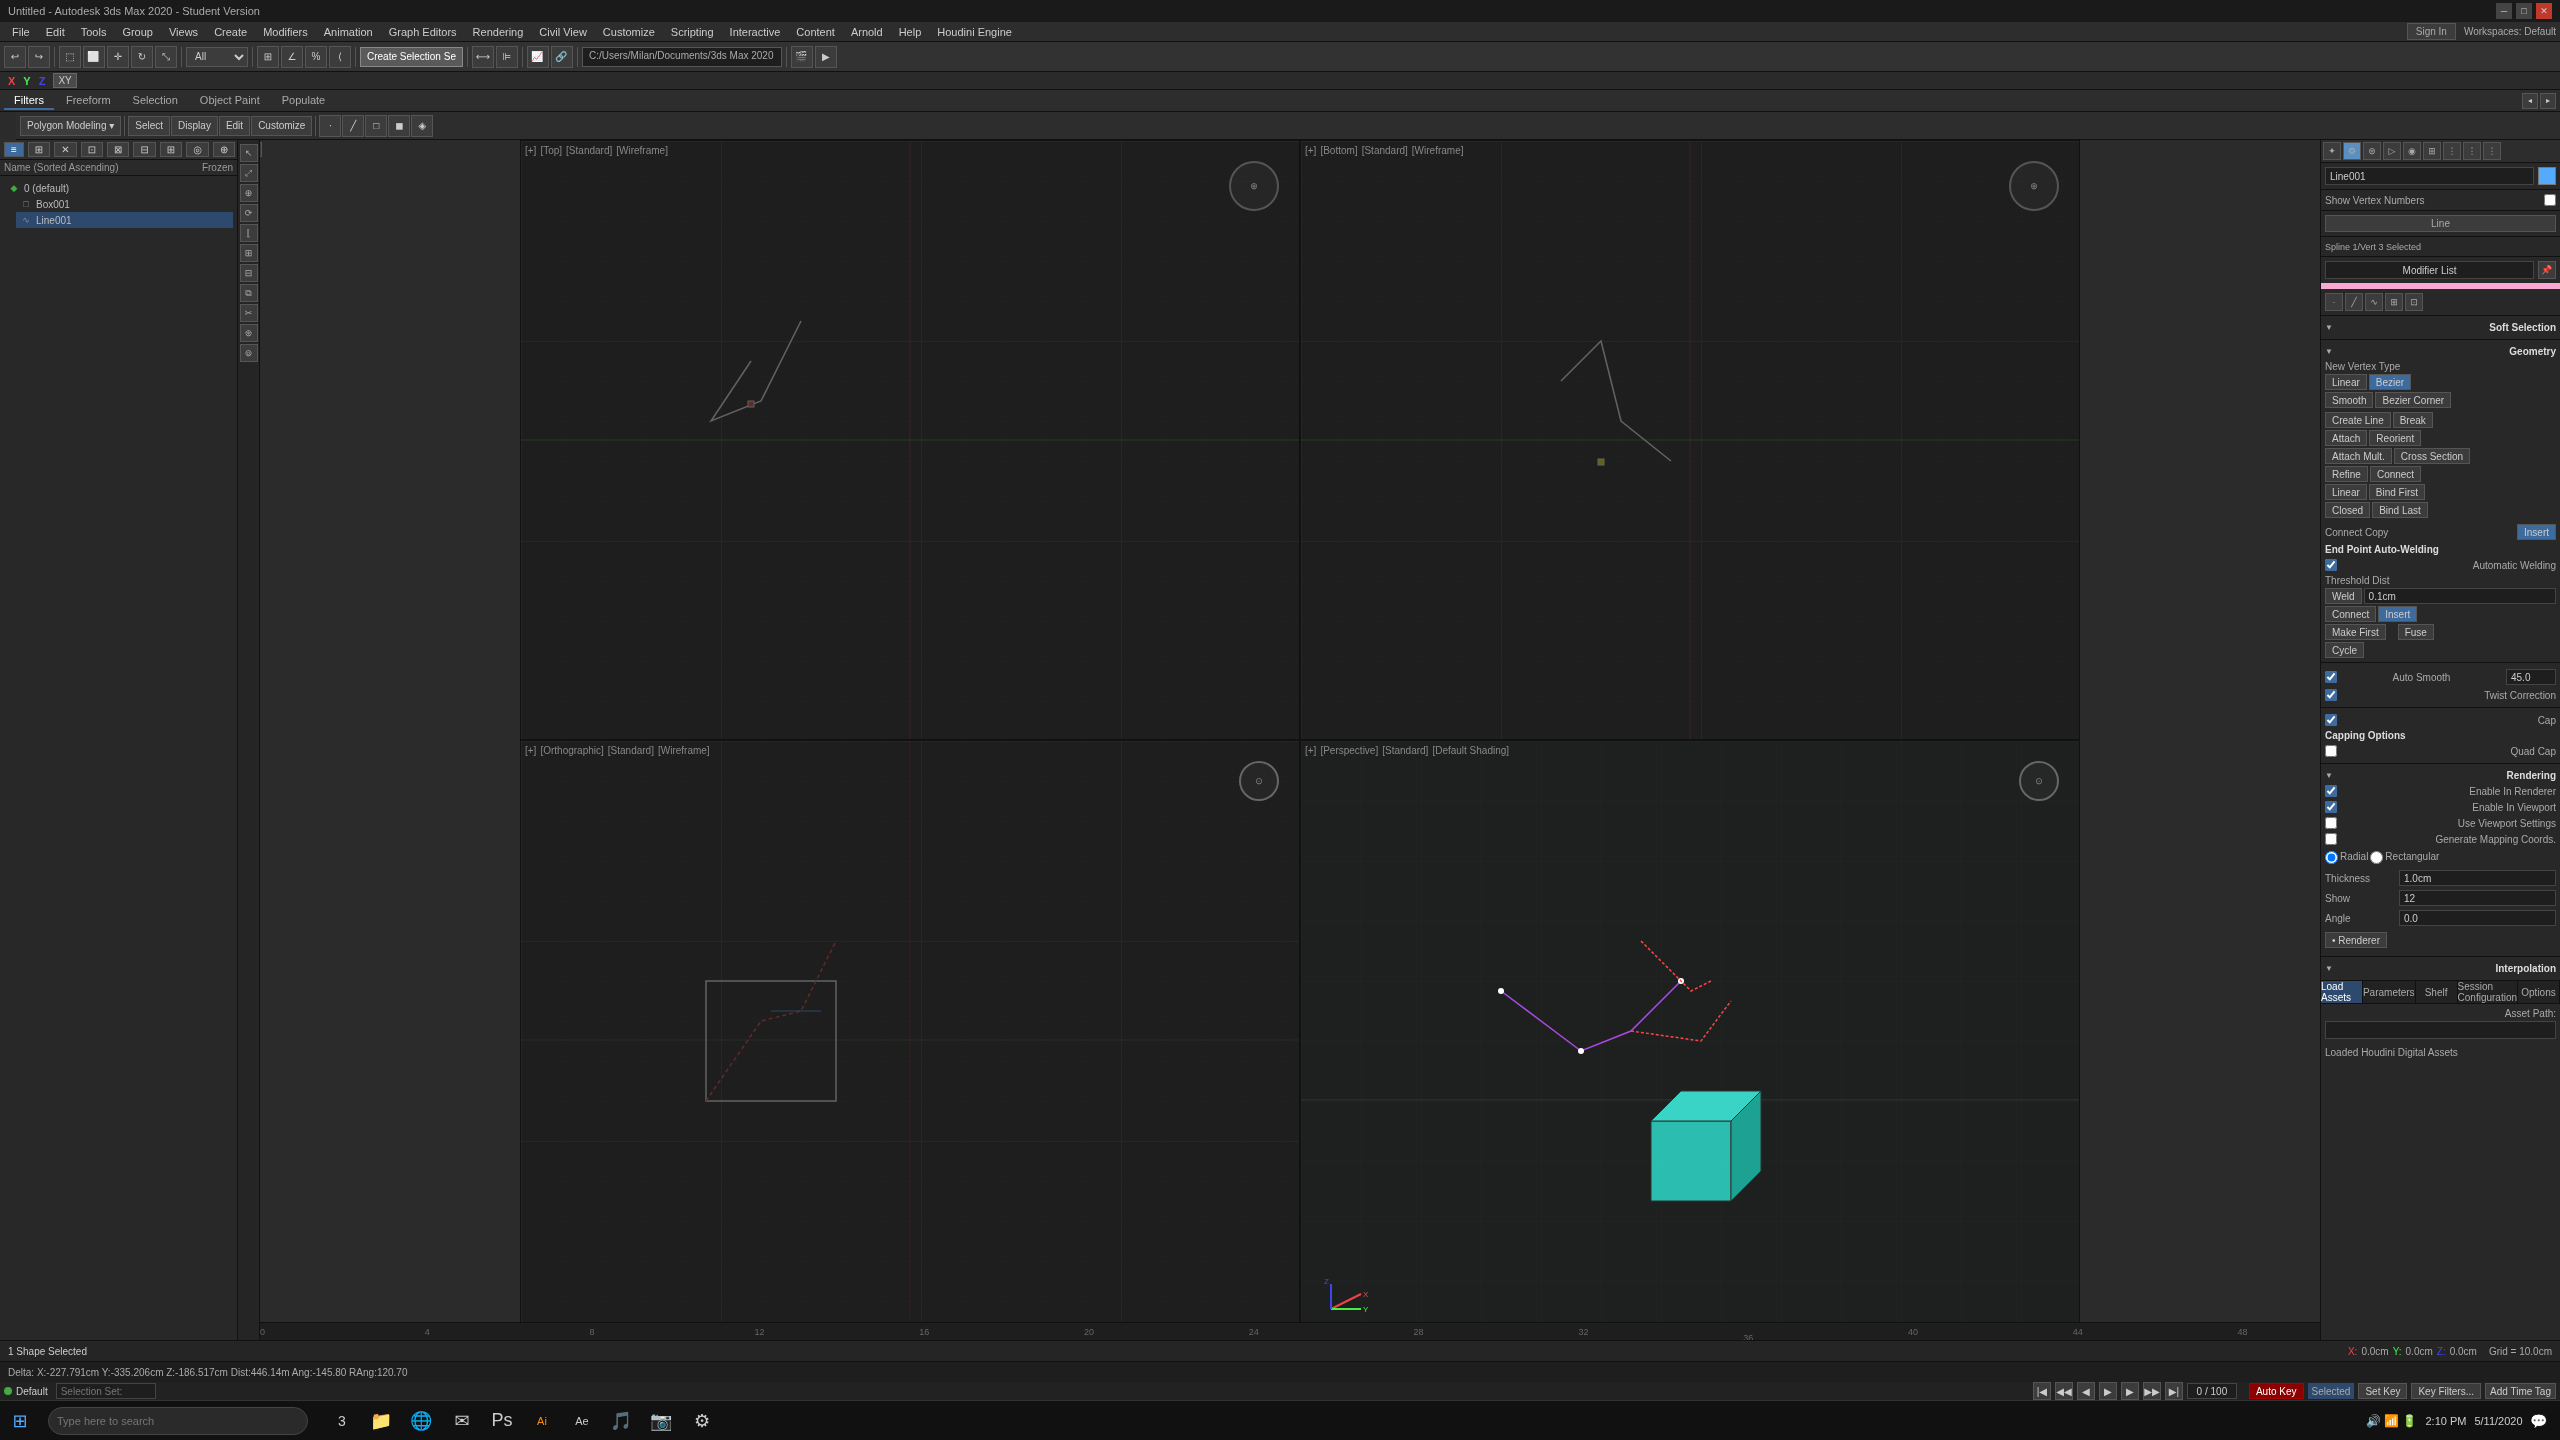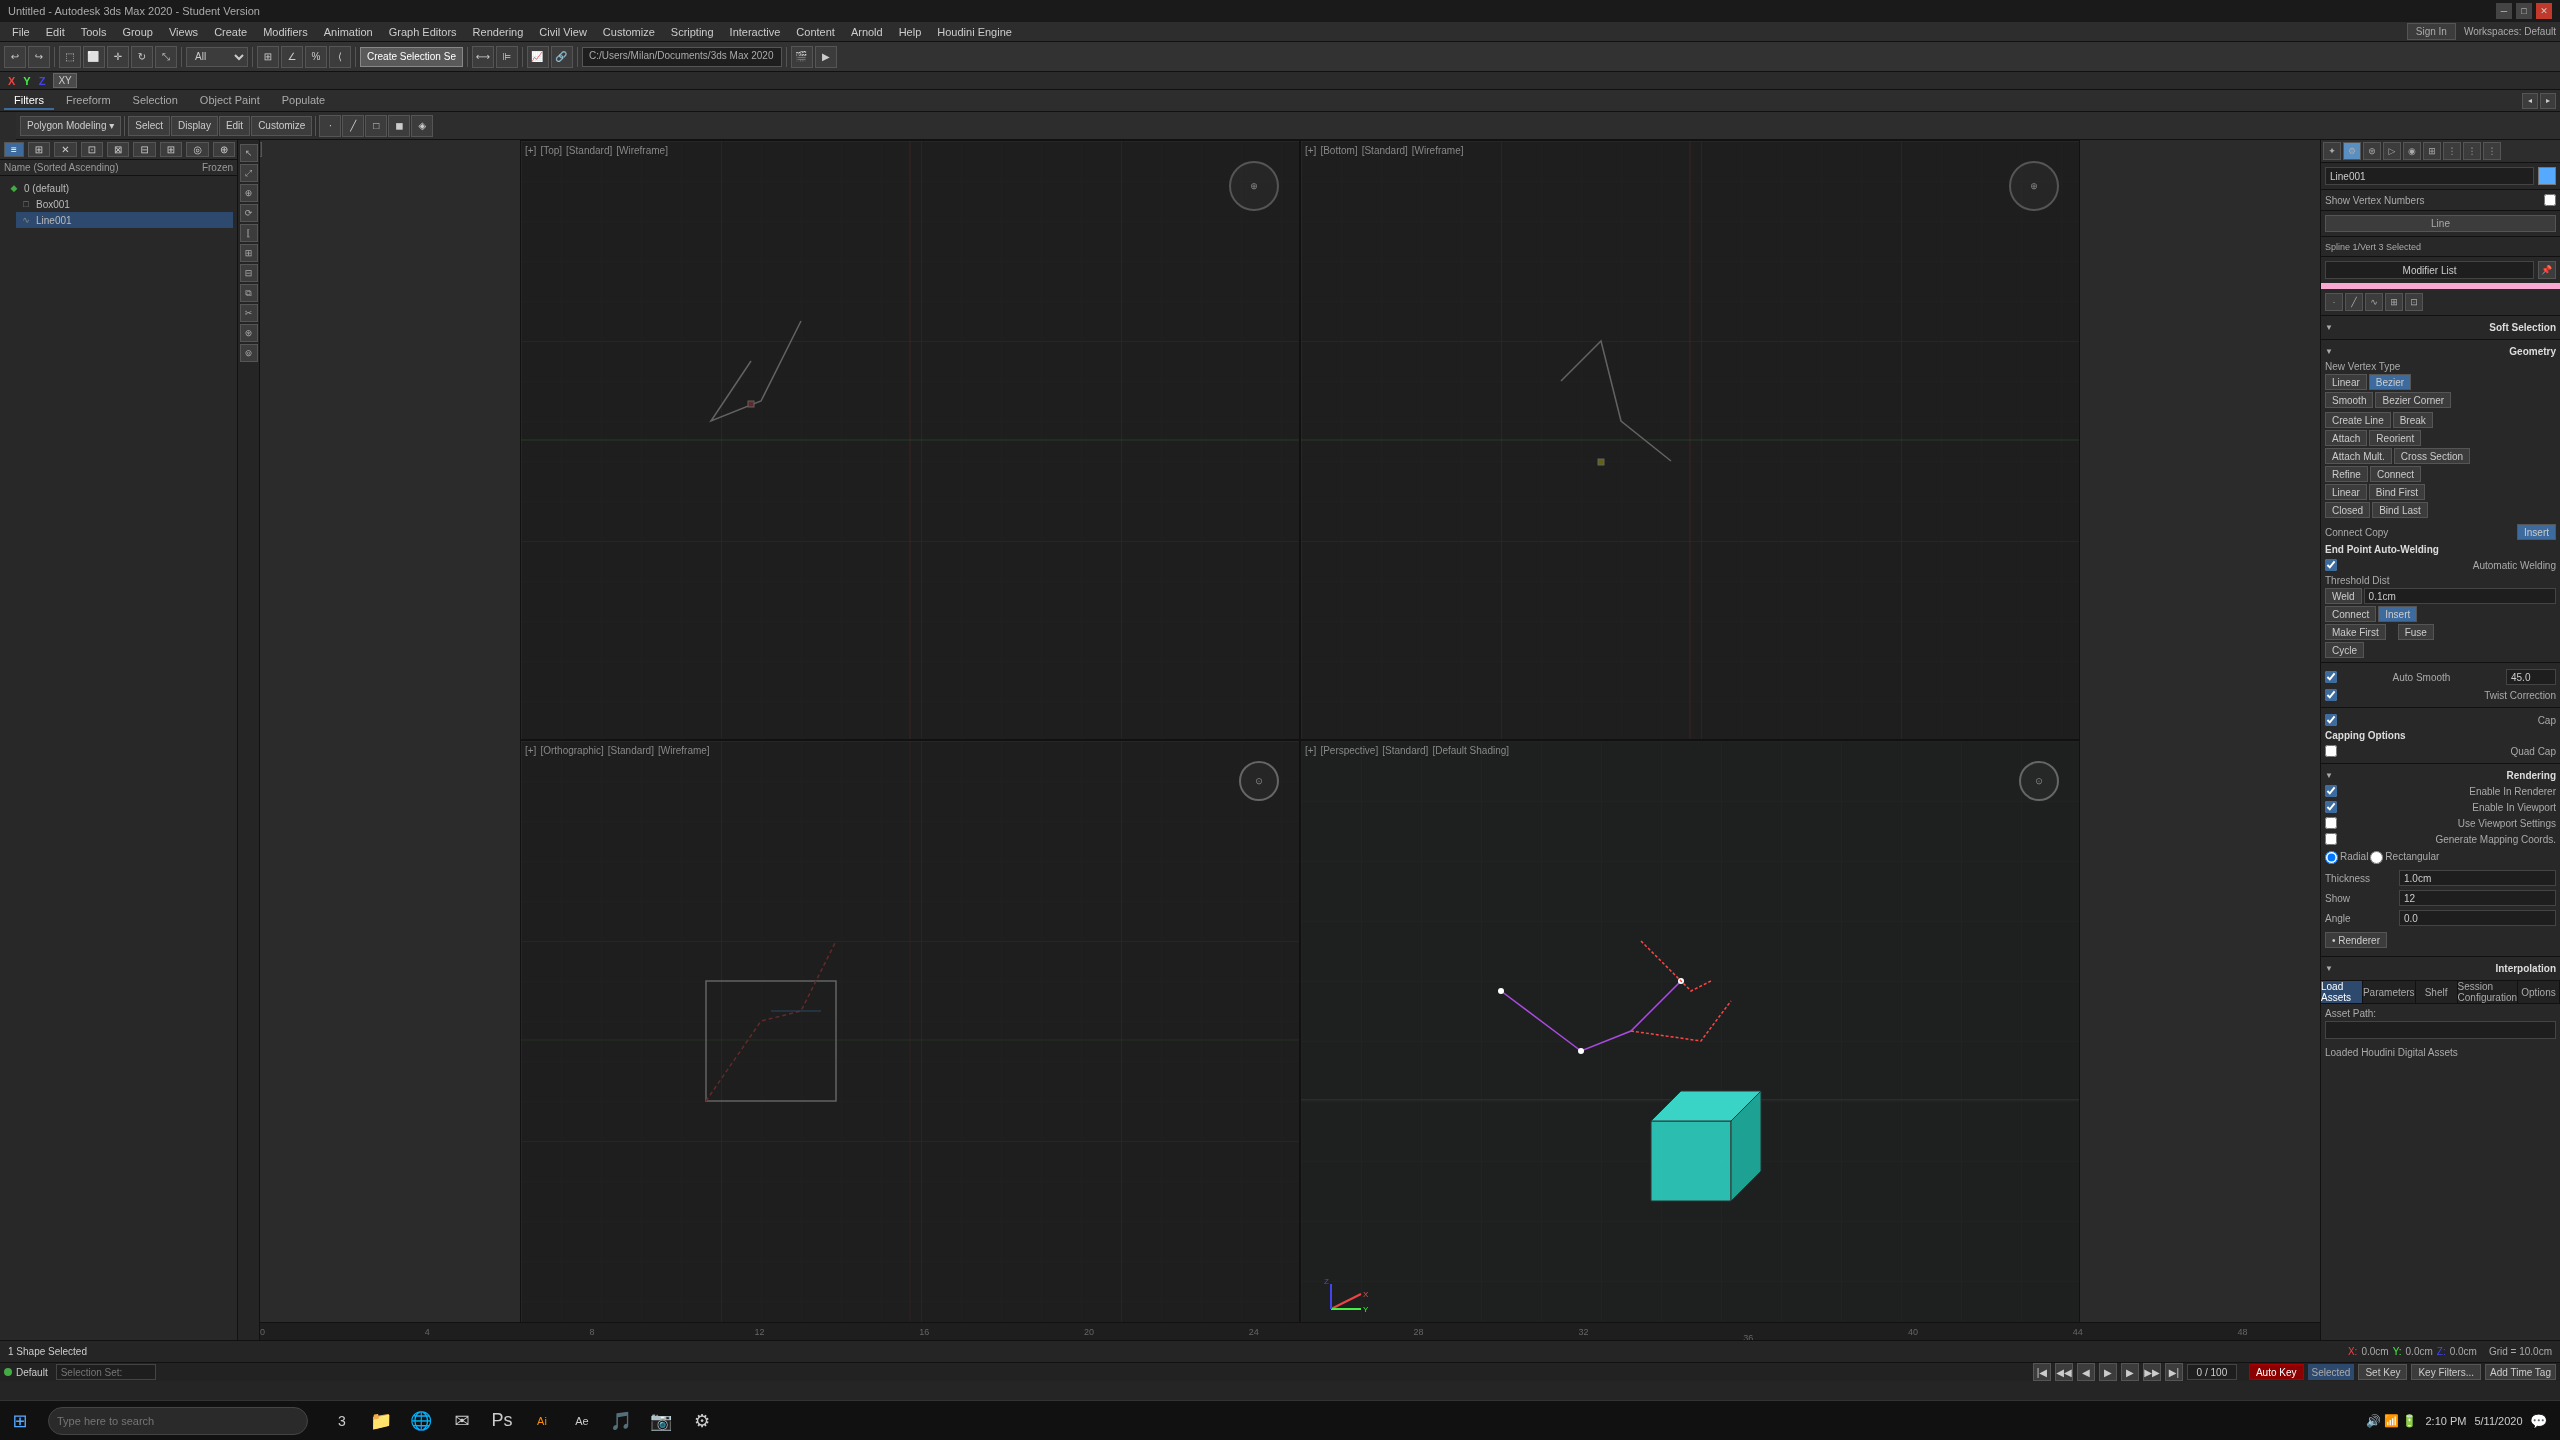--- a/index.html
+++ b/index.html
@@ -1164,21 +1164,21 @@
 
   <div class="right-panel-tabs">
     <div class="right-panel-tab active">Load Assets</div>
     <div class="right-panel-tab">Parameters</div>
     <div class="right-panel-tab">Shelf</div>
     <div class="right-panel-tab">Session Configuration</div>
     <div class="right-panel-tab">Options</div>
   </div>
 
   <div style="padding:4px;">
-    <div style="color:#aaa;font-size:10px;">Asset Path:</div>
+    <div style="color:#aaa;font-size:10px;text-align:right;">Asset Path:</div>
     <input id="asset-path-input" placeholder="" style="width: 100%; height: 18px; background: rgb(30, 30, 30); border: 1px solid rgb(68, 68, 68); color: rgb(204, 204, 204); font-size: 10px; padding: 0px 4px; margin-top: 2px;">
   </div>
   <div style="padding:4px;color:#aaa;font-size:10px;">Loaded Houdini Digital Assets</div>
 </div>
 
 <div id="ruler-bar">
 
   <span style="position:absolute;left:0;font-size:9px;color:#666;">0</span>
   <span style="position:absolute;left:8%;font-size:9px;color:#666;">4</span>
   <span style="position:absolute;left:16%;font-size:9px;color:#666;">8</span>
@@ -1200,20 +1200,23 @@
     <span style="margin-left:auto;display:flex;align-items:center;gap:4px;">
       <span style="color:#e44;">X:</span>
       <span>0.0cm</span>
       <span style="color:#4e4;">Y:</span>
       <span>0.0cm</span>
       <span style="color:#44e;">Z:</span>
       <span>0.0cm</span>
       <span style="margin-left:8px;">Grid = 10.0cm</span>
     </span>
   </div>
+  <div id="status-row2">
+    <span style="color:#aaa;font-size:10px;">Delta: X:-227.791cm  Y:-335.206cm  Z:-186.517cm  Dist:446.14m  Ang:-145.80  RAng:120.70</span>
+  </div>
 
   <div id="status-row3">
     <div class="status-dot"></div>
     <span style="color:#ccc;font-size:10px;margin-right:4px;">Default</span>
     <input type="text" style="height: 16px; width: 100px; background: rgb(30, 30, 30); border: 1px solid rgb(68, 68, 68); color: rgb(204, 204, 204); font-size: 10px; padding: 0px 4px;" placeholder="Selection Set:">
 
     <span style="margin-left:auto;display:flex;align-items:center;gap:4px;">
       <button class="timeline-btn">|◀</button>
       <button class="timeline-btn">◀◀</button>
       <button class="timeline-btn">◀</button>

